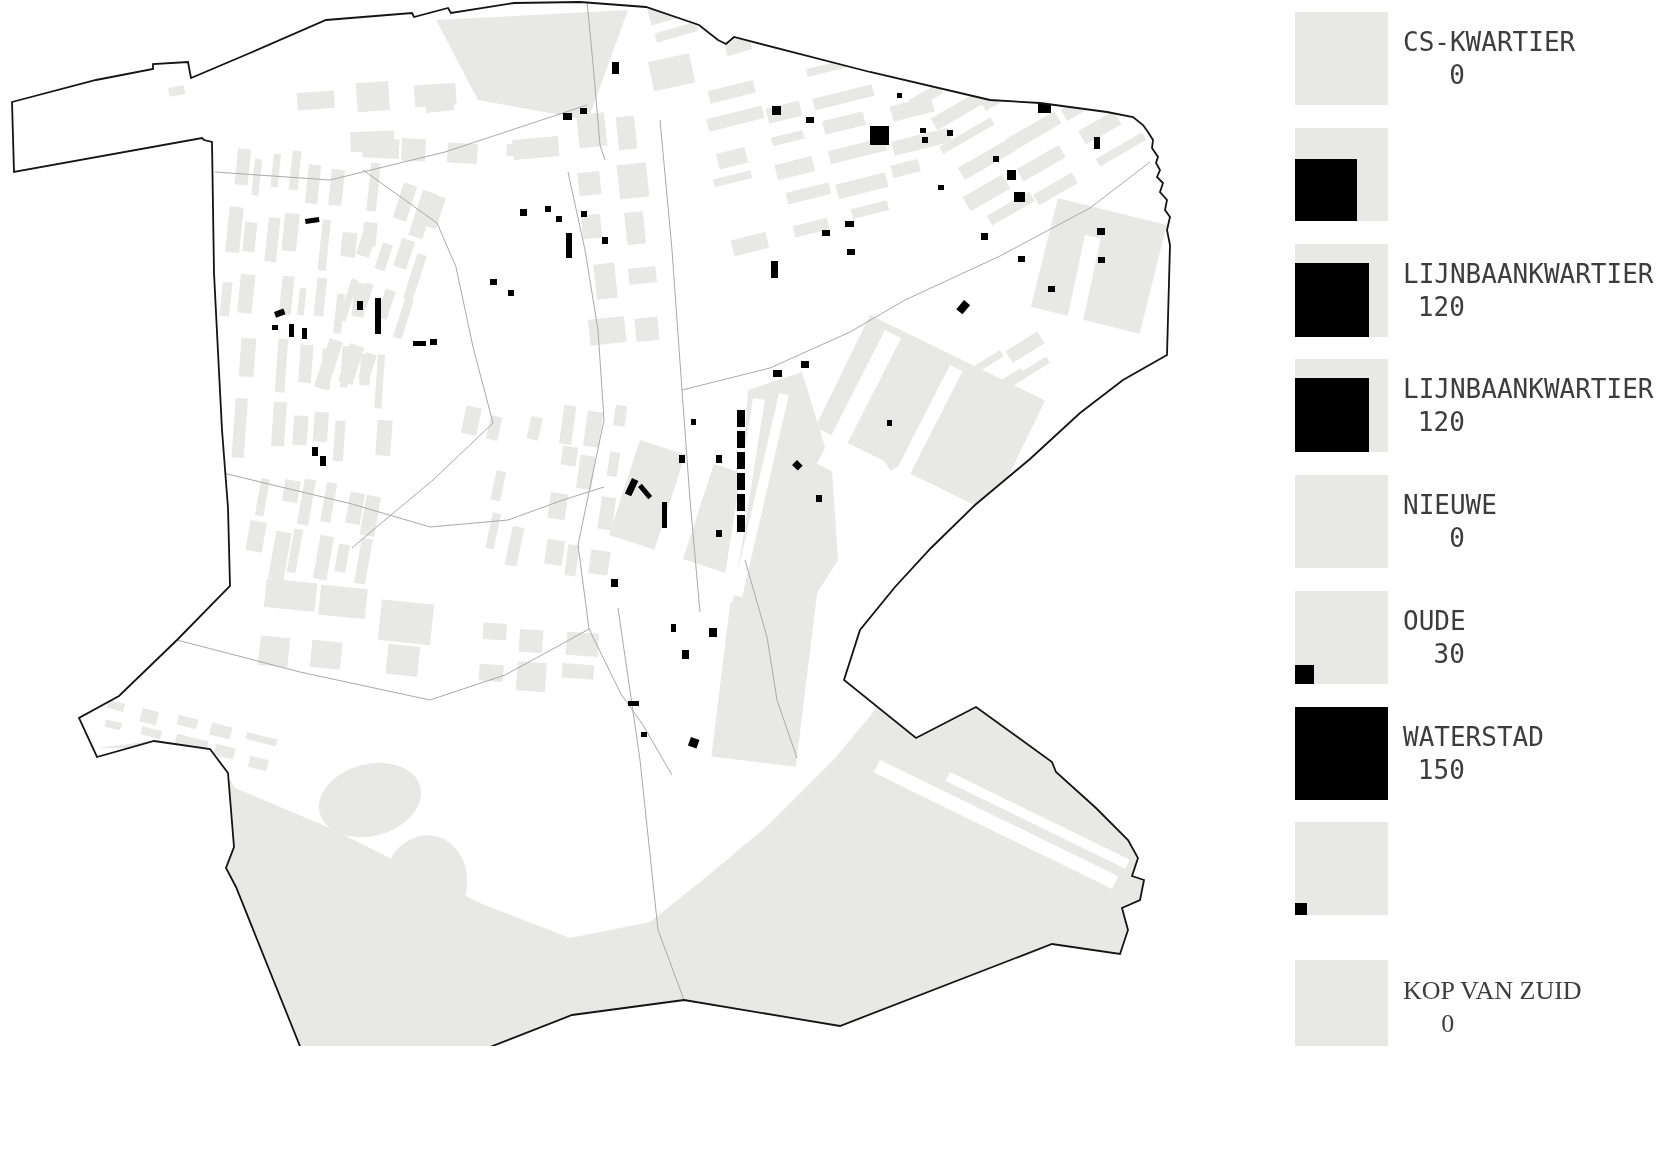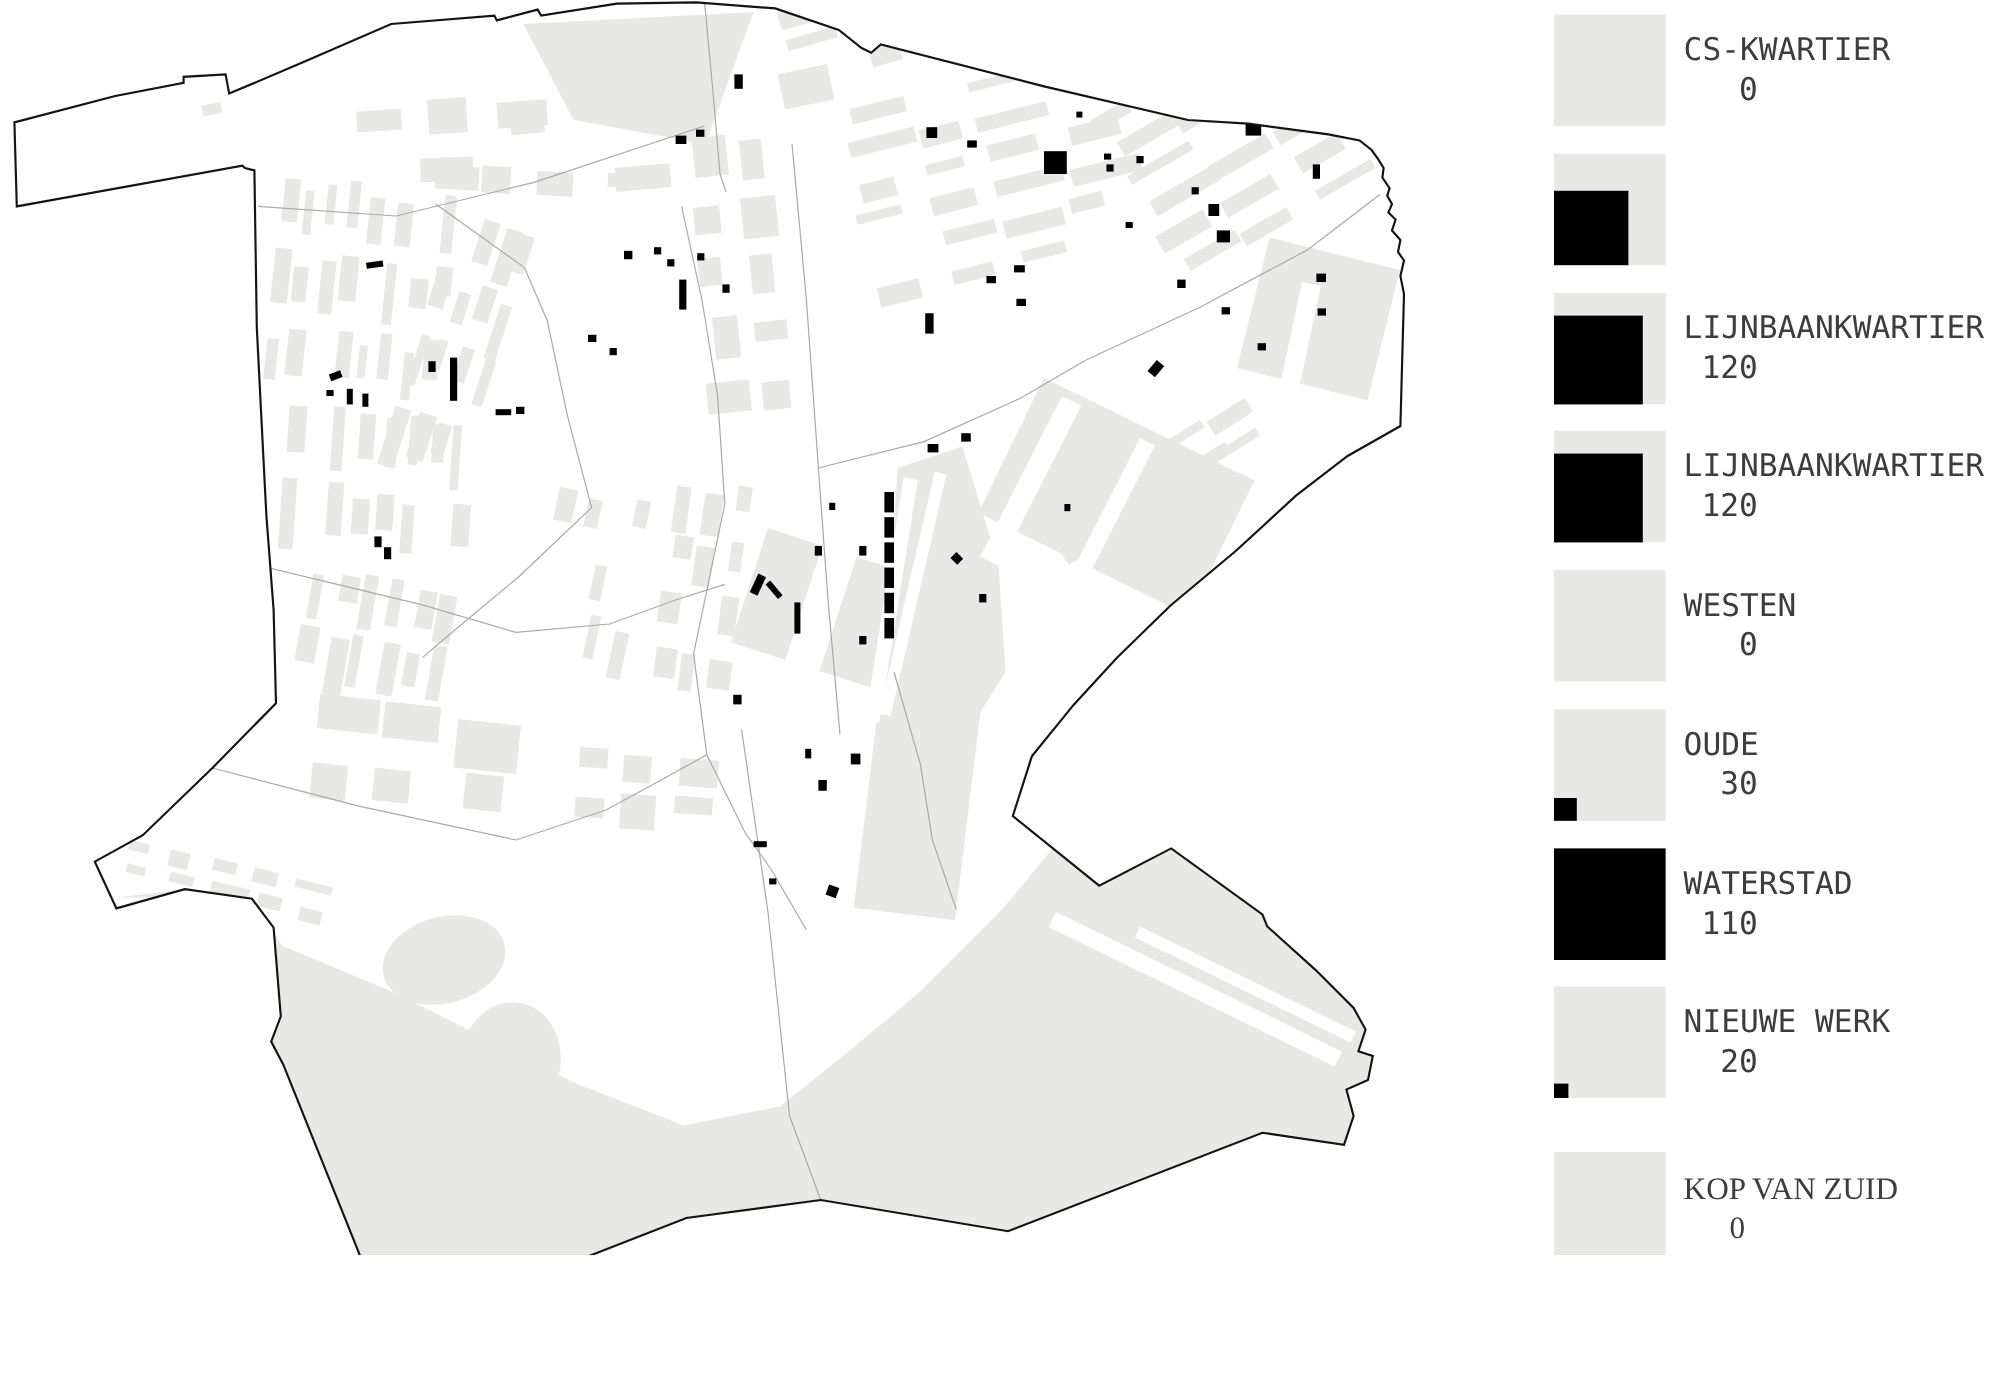--- a/index.html
+++ b/index.html
@@ -396,49 +396,45 @@
           <div class="legend-black" style="width: 74px; height: 74px;"></div>
         </div>
         <div class="legend-label">
           <div>LIJNBAANKWARTIER</div>
           <div class="legend-num">120</div>
         </div>
       </div>
       <div class="legend-item" style="top: 475px;">
         <div class="legend-square"></div>
         <div class="legend-label">
-          <div>WESTEN</div>
+          <div>NIEUWE</div>
           <div class="legend-num">0</div>
         </div>
       </div>
       <div class="legend-item" style="top: 590.75px;">
         <div class="legend-square">
           <div class="legend-black" style="width: 19px; height: 19px;"></div>
         </div>
         <div class="legend-label">
           <div>OUDE</div>
           <div class="legend-num">30</div>
         </div>
       </div>
       <div class="legend-item" style="top: 706.5px; padding-left: 30px;">
         <div class="legend-square">
           <div class="legend-black" style="width: 93px; height: 93px;"></div>
         </div>
         <div class="legend-label">
           <div>WATERSTAD</div>
-          <div class="legend-num">110</div>
+          <div class="legend-num">150</div>
         </div>
       </div>
       <div class="legend-item" style="top: 822.25px;">
         <div class="legend-square">
           <div class="legend-black" style="width: 12px; height: 12px;"></div>
-        </div>
-        <div class="legend-label">
-          <div>NIEUWE WERK</div>
-          <div class="legend-num">20</div>
         </div>
       </div>
       <div class="legend-item" style="top: 960px; font-family: Liberation Serif, serif;">
         <div class="legend-square"></div>
         <div class="legend-label">
           <div>KOP VAN ZUID</div>
           <div class="legend-num">0</div>
         </div>
       </div>
     </div>

